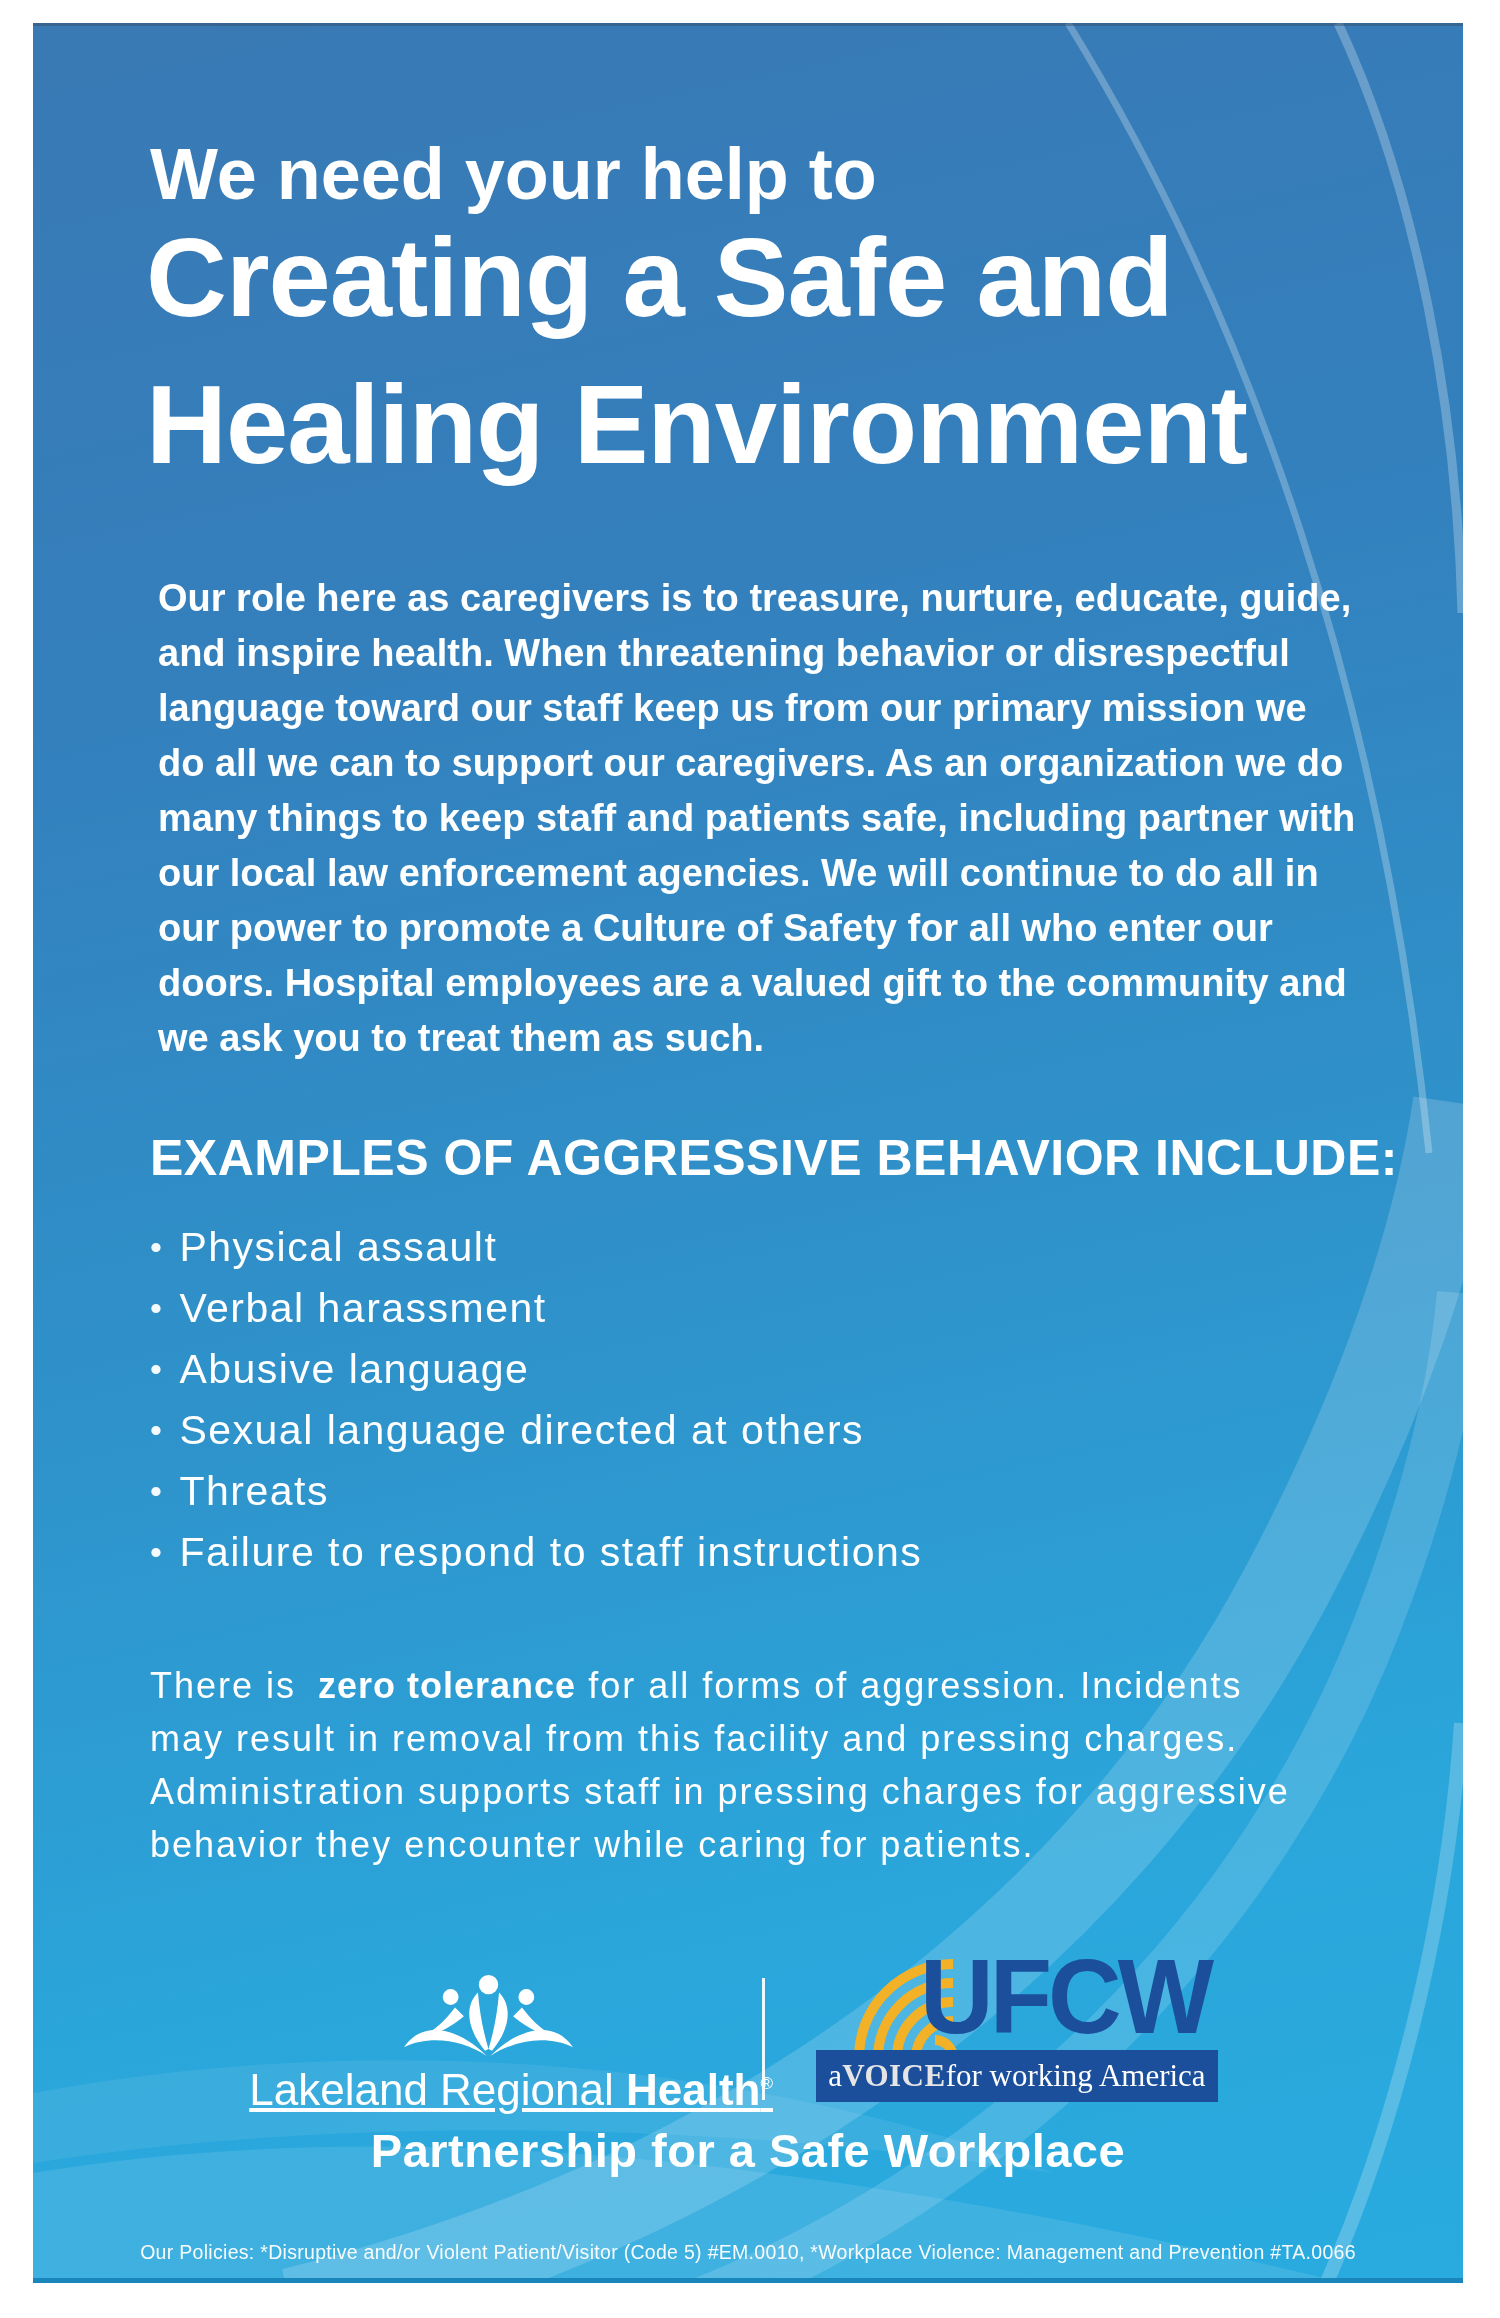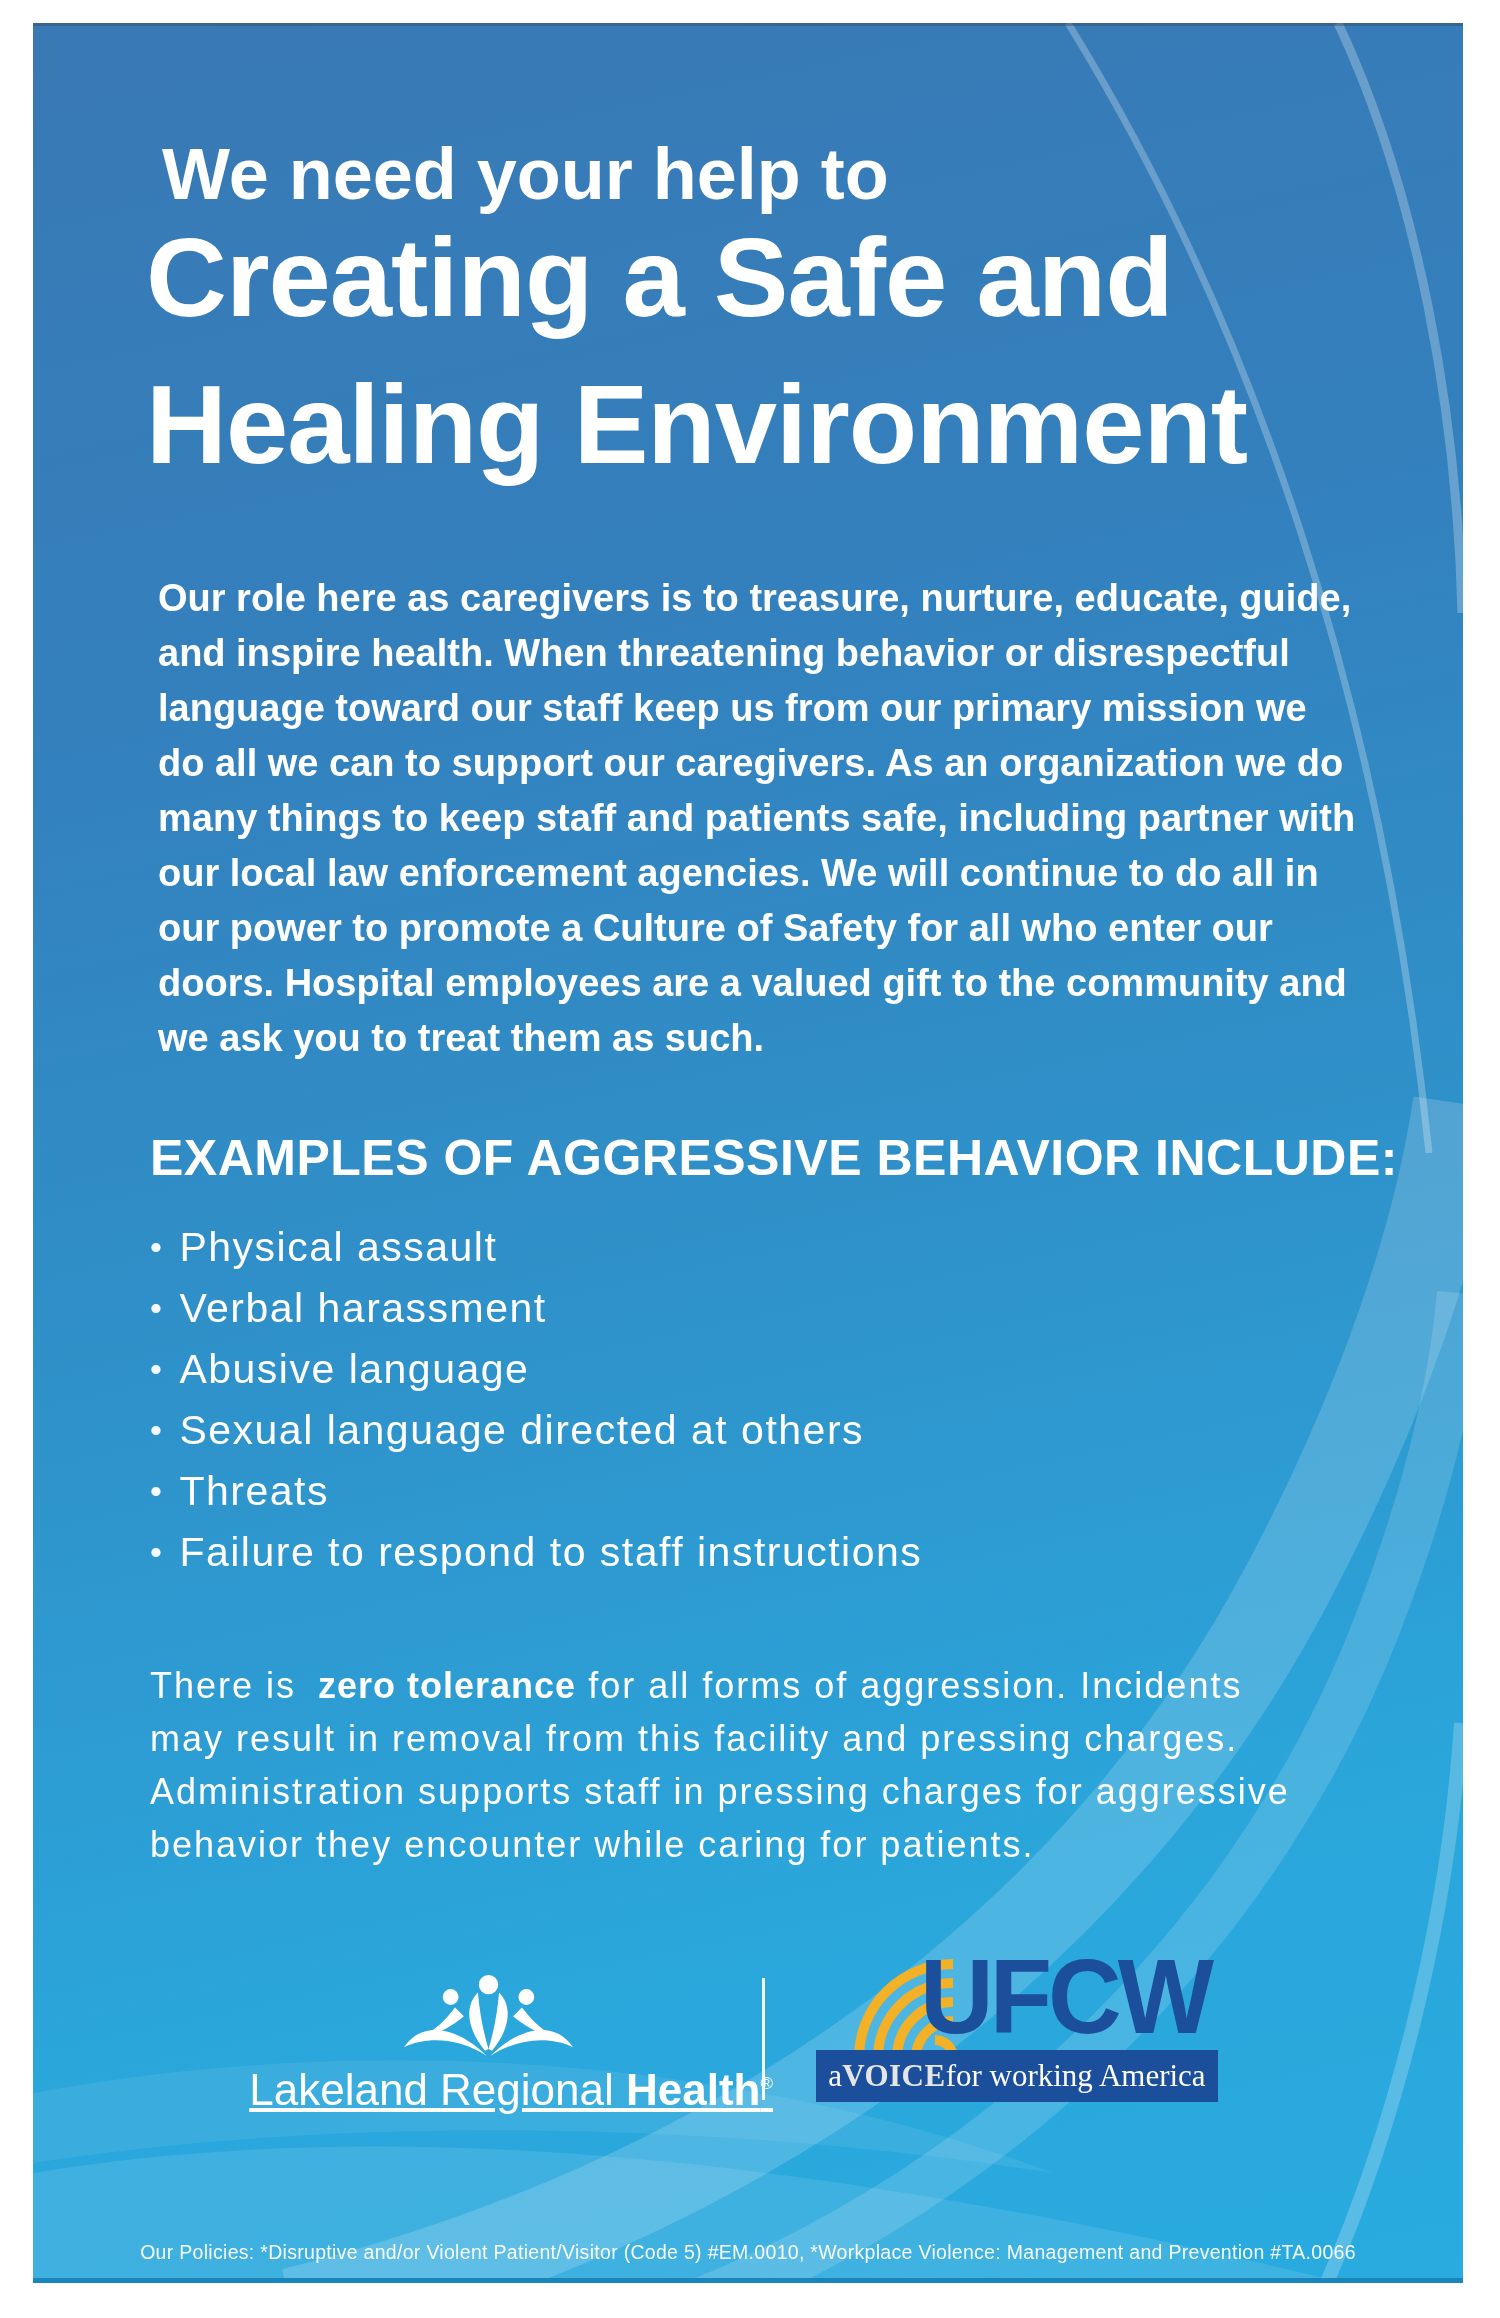--- a/index.html
+++ b/index.html
@@ -12,21 +12,21 @@
     position:absolute;left:33px;top:23px;width:1430px;height:2260px;
     background:linear-gradient(168deg,#3979b4 0%,#3380bd 28%,#2f92ca 55%,#2aa6db 80%,#29abdf 100%);
     overflow:hidden;
   }
   .top-edge{position:absolute;left:0;top:0;width:100%;height:3px;background:rgba(55,75,95,.45);z-index:3;}
   .bottom-edge{position:absolute;left:0;bottom:0;width:100%;height:5px;background:#1886bb;z-index:3;}
   .bg-decor{position:absolute;left:0;top:0;width:100%;height:100%;z-index:1;}
   .content{position:absolute;left:0;top:0;width:100%;height:100%;z-index:2;color:#ffffff;}
 
   .intro{
-    position:absolute;left:129px;top:110px;
+    position:absolute;left:117px;top:110px;
     font-size:72px;font-weight:700;line-height:1.15;letter-spacing:0px;
   }
   .title{
     position:absolute;left:113px;top:182px;margin:0;
     font-size:112px;font-weight:700;line-height:1.31;letter-spacing:-1px;
   }
   .title .line{display:block;}
   .body-par{
     position:absolute;left:117px;top:540px;width:1200px;margin:8px;
     font-size:38px;font-weight:700;line-height:55px;letter-spacing:0px;
@@ -154,17 +154,18 @@
         </g>
       </svg>
       <div class="ufcw-acronym">UFCW</div>
       <div class="ufcw-banner">
           <span>a </span>
           <span class="voice">VOICE</span>
           <span> for working America</span>
         </div>
     </div>
 
+    <p class="partnership">Partnership for a Safe Workplace</p>
 
     <div class="policy-footer">Our Policies: *Disruptive and/or Violent Patient/Visitor (Code 5) #EM.0010, *Workplace Violence: Management and Prevention #TA.0066</div>
 
   </div>
 </div>
 
 </body></html>

